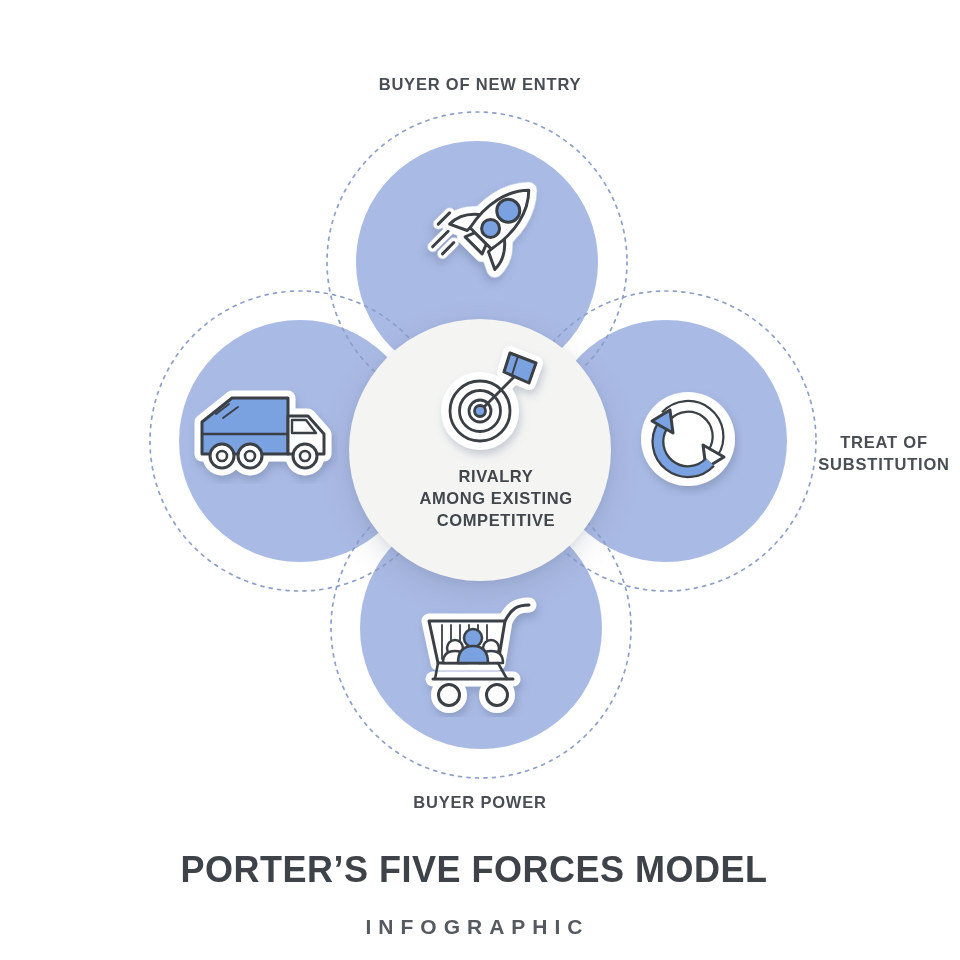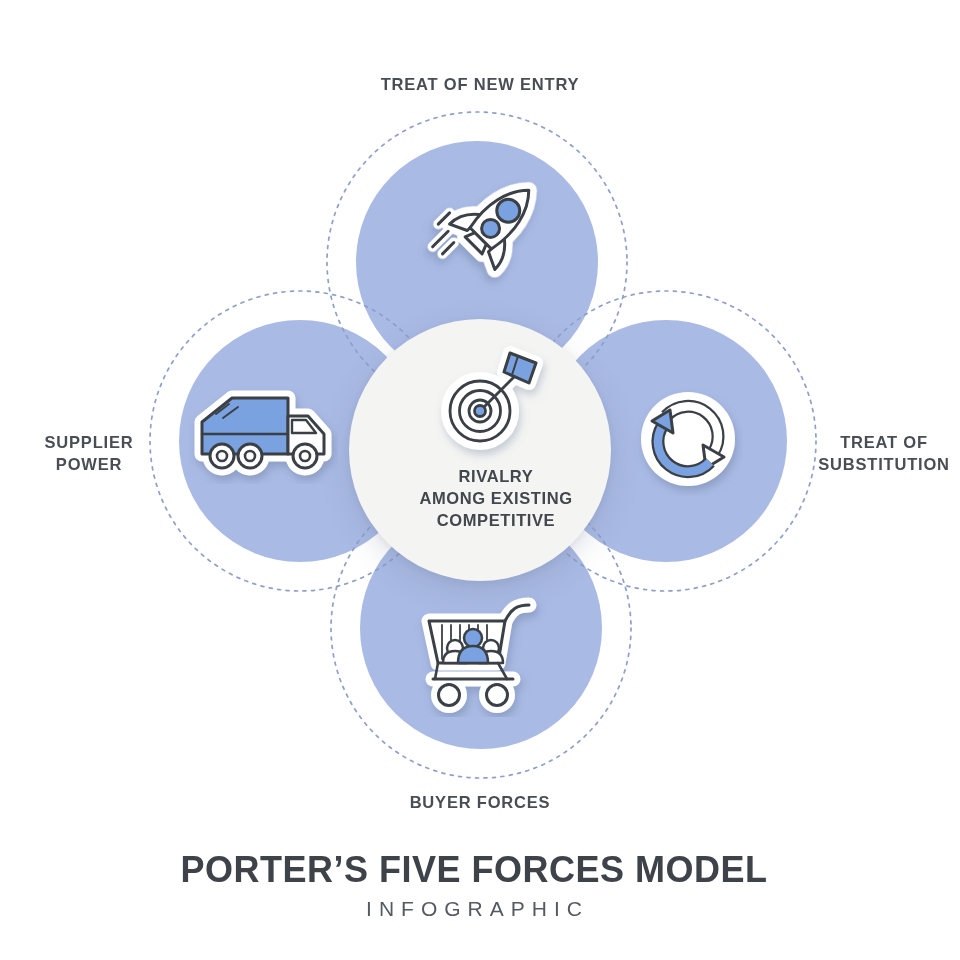--- a/index.html
+++ b/index.html
@@ -35,21 +35,21 @@
   .center-label{
     position:absolute;z-index:5;left:365px;top:465px;width:262px;text-align:center;
     color:#42474d;font-size:16.5px;font-weight:700;letter-spacing:0.6px;
     line-height:22px;white-space:pre-line;
   }
   .title-block{position:absolute;z-index:5;left:0;right:12px;top:849px;text-align:center;}
   .title-main{
     color:#3e434a;font-size:36px;font-weight:700;letter-spacing:0.5px;margin:0;
   }
   .title-sub{
-    color:#555a61;font-size:21px;font-weight:400;letter-spacing:7px;margin:6px 0 0 0;
+    color:#555a61;font-size:21px;font-weight:700;letter-spacing:7px;margin:24px 0 0 0;
     text-indent:7px;
   }
 </style>
 </head>
 <body>
 
 <div class="canvas">
 
   <div class="circle force-circle" id="circle-top"></div>
   <div class="circle force-circle" id="circle-left"></div>
@@ -192,26 +192,24 @@
       <circle cx="50" cy="70" r="30" stroke-width="2.8"></circle>
       <circle cx="50" cy="70" r="20.5" stroke-width="2.8"></circle>
       <circle cx="50" cy="70" r="11" stroke-width="2.8"></circle>
       <path d="M50 70 L92 28" stroke-width="2.8"></path>
       <circle cx="50" cy="70" r="5.5" fill="#7aa1e0" stroke-width="2.8"></circle>
       <path d="M80 12 L106 22 L99 42 L74 31 Z" fill="#7aa1e0" stroke-width="3"></path>
       <path d="M88 15 L82 34" stroke-width="2"></path>
     </g>
   </svg>
 
-  <div class="label" id="label-top">TREAT OF NEW ENTRY</div>
-  <div class="label" id="label-left">SUPPLIER
-POWER</div>
+  <div class="label" id="label-top">BUYER OF NEW ENTRY</div>
   <div class="label" id="label-right">TREAT OF
 SUBSTITUTION</div>
-  <div class="label" id="label-bottom">BUYER FORCES</div>
+  <div class="label" id="label-bottom">BUYER POWER</div>
 
   <div class="center-label">RIVALRY
 AMONG EXISTING
 COMPETITIVE</div>
 
   <div class="title-block">
     <div class="title-main">PORTER’S FIVE FORCES MODEL</div>
     <div class="title-sub">INFOGRAPHIC</div>
   </div>
 

